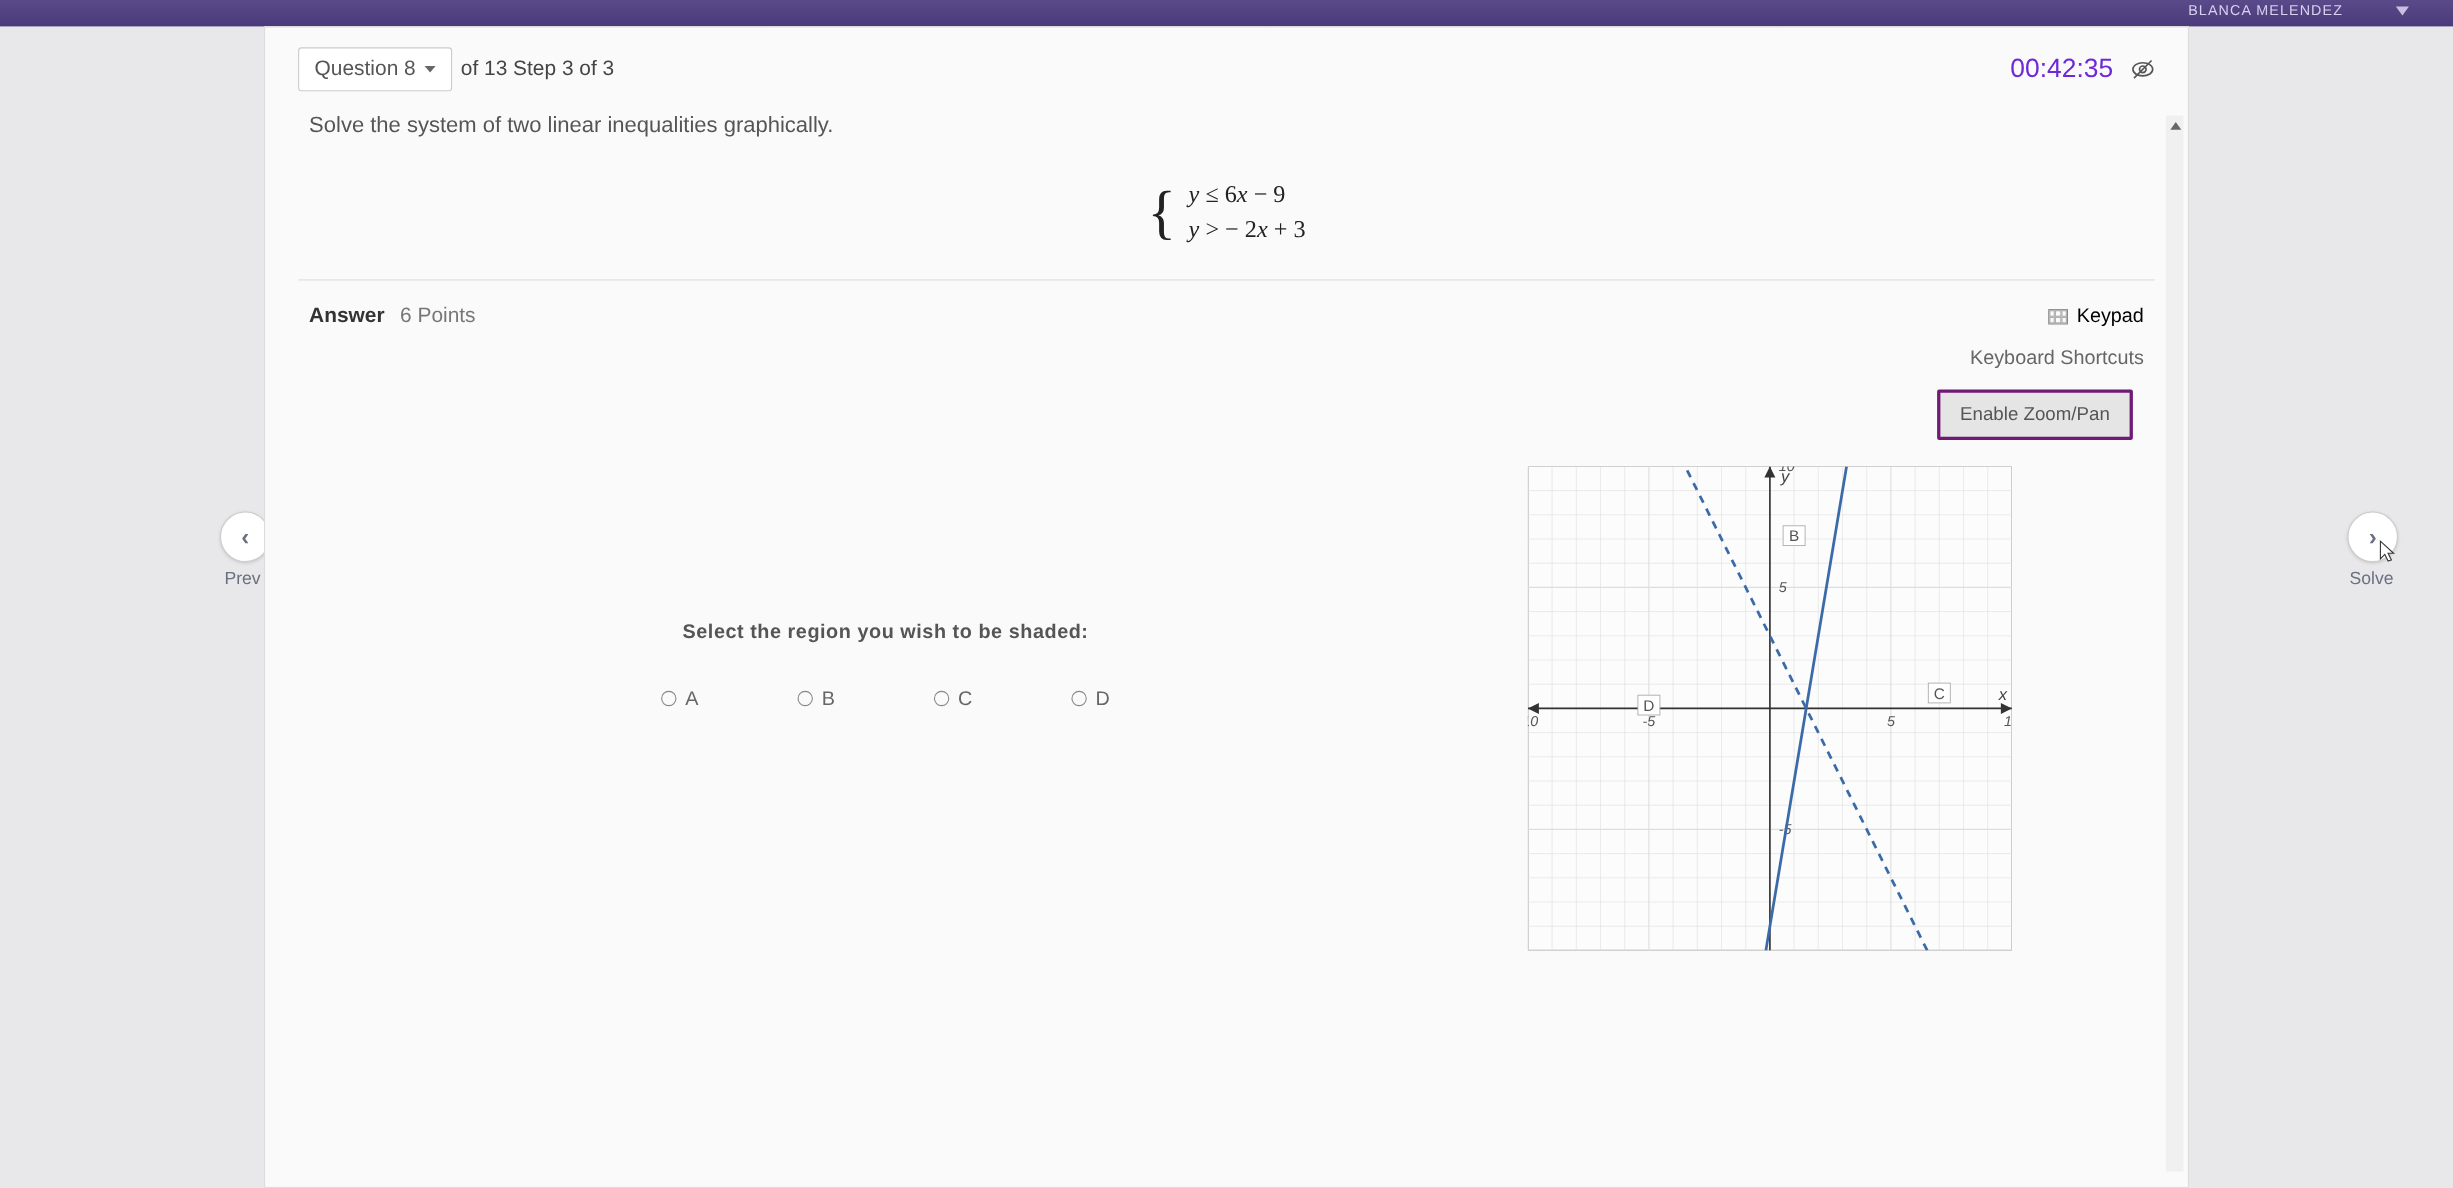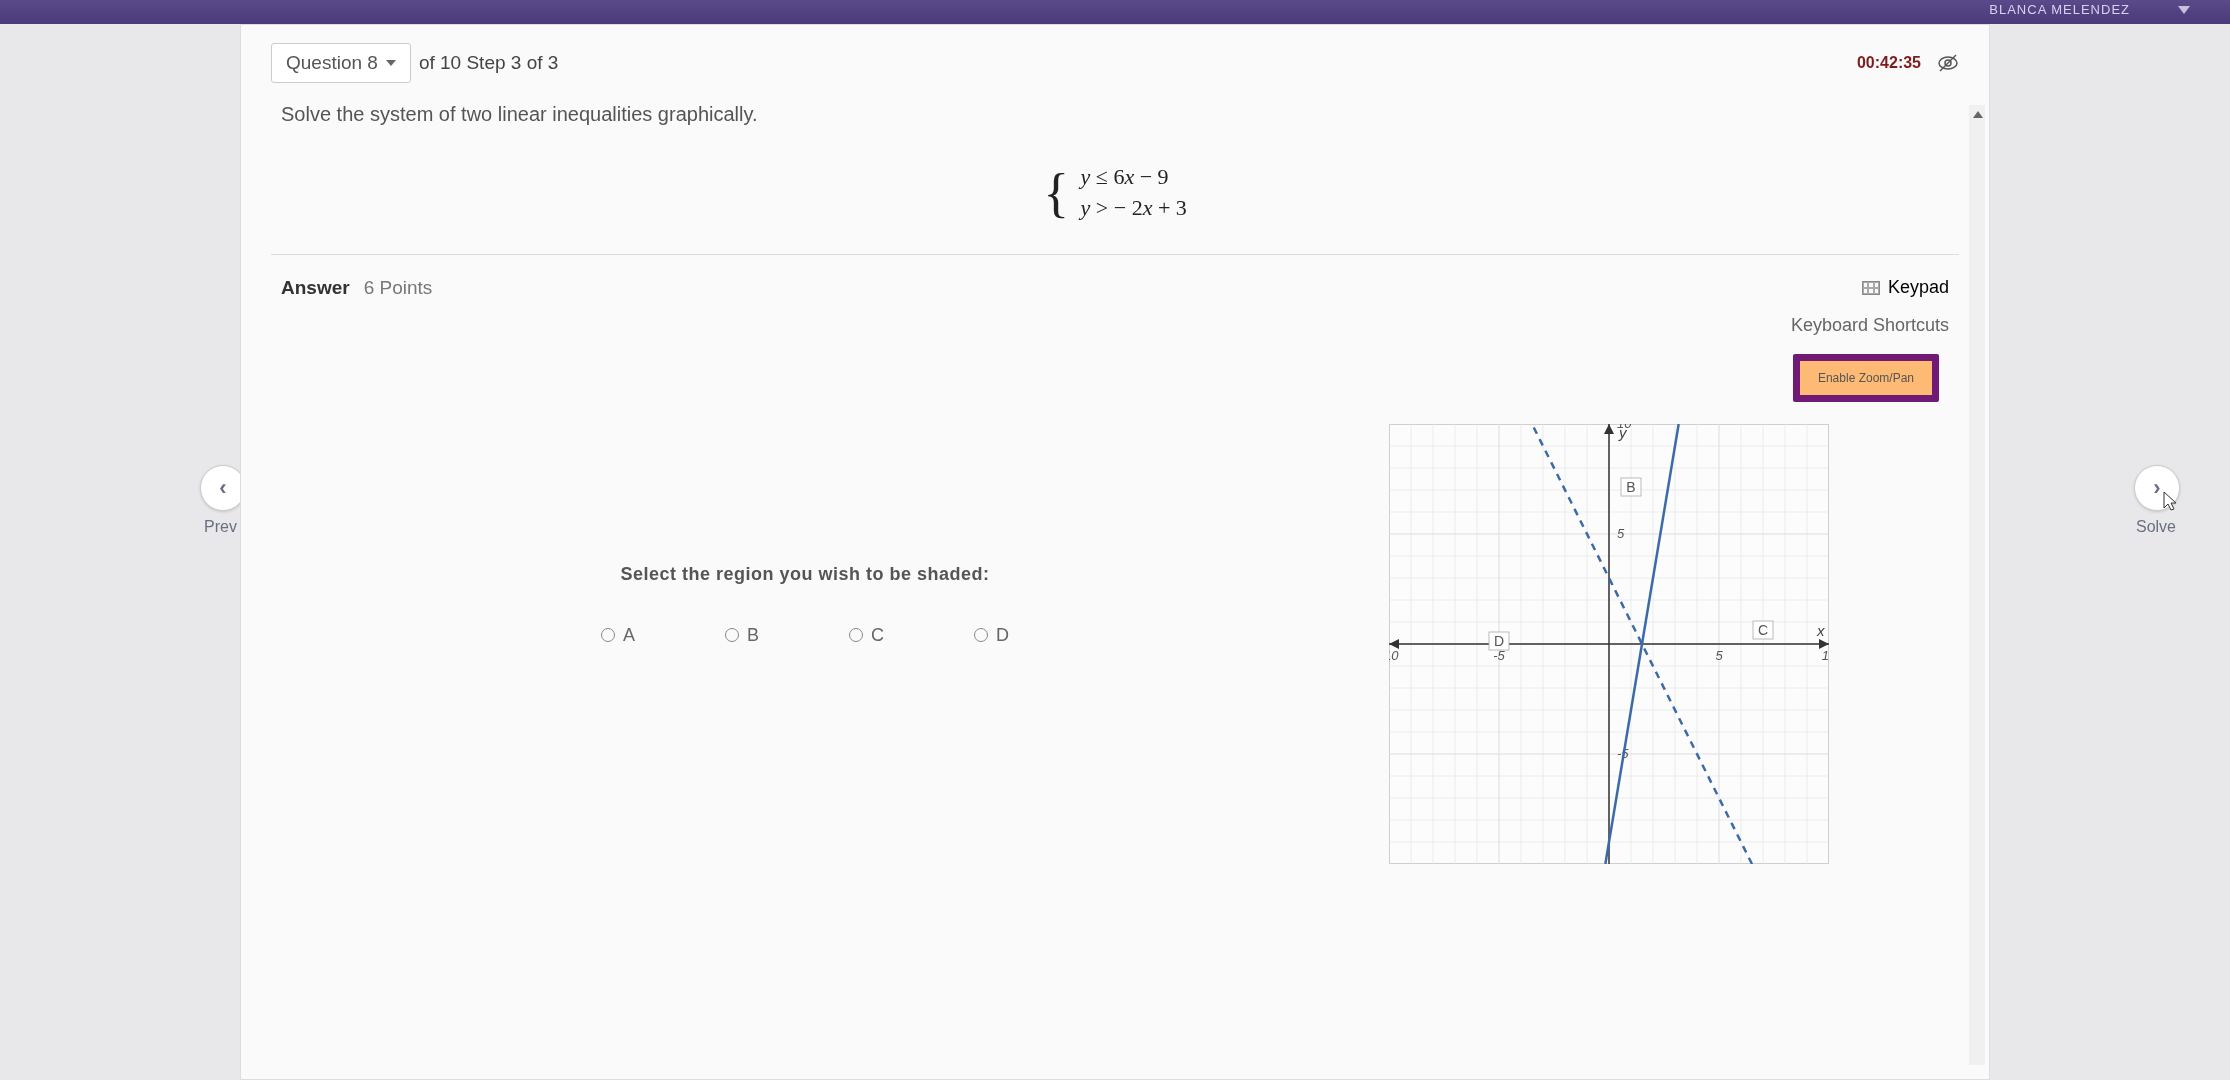--- a/index.html
+++ b/index.html
@@ -67,23 +67,23 @@
   border-right: 5px solid transparent;
   border-top: 6px solid #666;
 }
 .step-text {
   font-size: 19px;
   color: #444;
   padding-left: 6px;
 }
 .timer {
   margin-left: auto;
-  font-size: 16px;
-  color: #7f1d1d;
-  font-weight: 700;
+  font-size: 24px;
+  color: #6d28d9;
+  font-weight: 400;
 }
 .timer-icon {
   margin-left: 14px;
   display: inline-flex;
   align-items: center;
   justify-content: center;
   width: 22px; height: 22px;
 }
 .content-scroll {
   position: relative;
@@ -206,24 +206,24 @@
   border-radius: 50%;
 }
 .right-panel {
   width: 580px;
   position: relative;
 }
 .zoom-btn {
   position: absolute;
   top: 0;
   right: 10px;
-  border: 7px solid #701a75;
-  background: #fdba74;
+  border: 3px solid #701a75;
+  background: #e5e5e5;
   padding: 10px 18px;
-  font-size: 12px;
+  font-size: 17px;
   color: #555;
   border-radius: 2px;
 }
 .graph-container {
   position: absolute;
   top: 70px;
   left: 20px;
   width: 440px;
   height: 440px;
 }
@@ -280,21 +280,21 @@
 </div>
 <div class="nav-label nav-label-next">Solve</div>
 
 <div class="main-container">
 
   <div class="header-row">
     <div class="question-selector">
       <span>Question 8</span>
       <span class="caret-down"></span>
     </div>
-    <span class="step-text">of 10 Step 3 of 3</span>
+    <span class="step-text">of 13 Step 3 of 3</span>
     <span class="timer">00:42:35</span>
     <span class="timer-icon">
       <svg width="22" height="22" viewBox="0 0 22 22">
           <ellipse cx="11" cy="11" rx="9" ry="6" fill="none" stroke="#555" stroke-width="1.5"></ellipse>
           <circle cx="11" cy="11" r="3" fill="none" stroke="#555" stroke-width="1.5"></circle>
           <line x1="3" y1="19" x2="19" y2="3" stroke="#555" stroke-width="1.5"></line>
         </svg>
     </span>
   </div>
 

